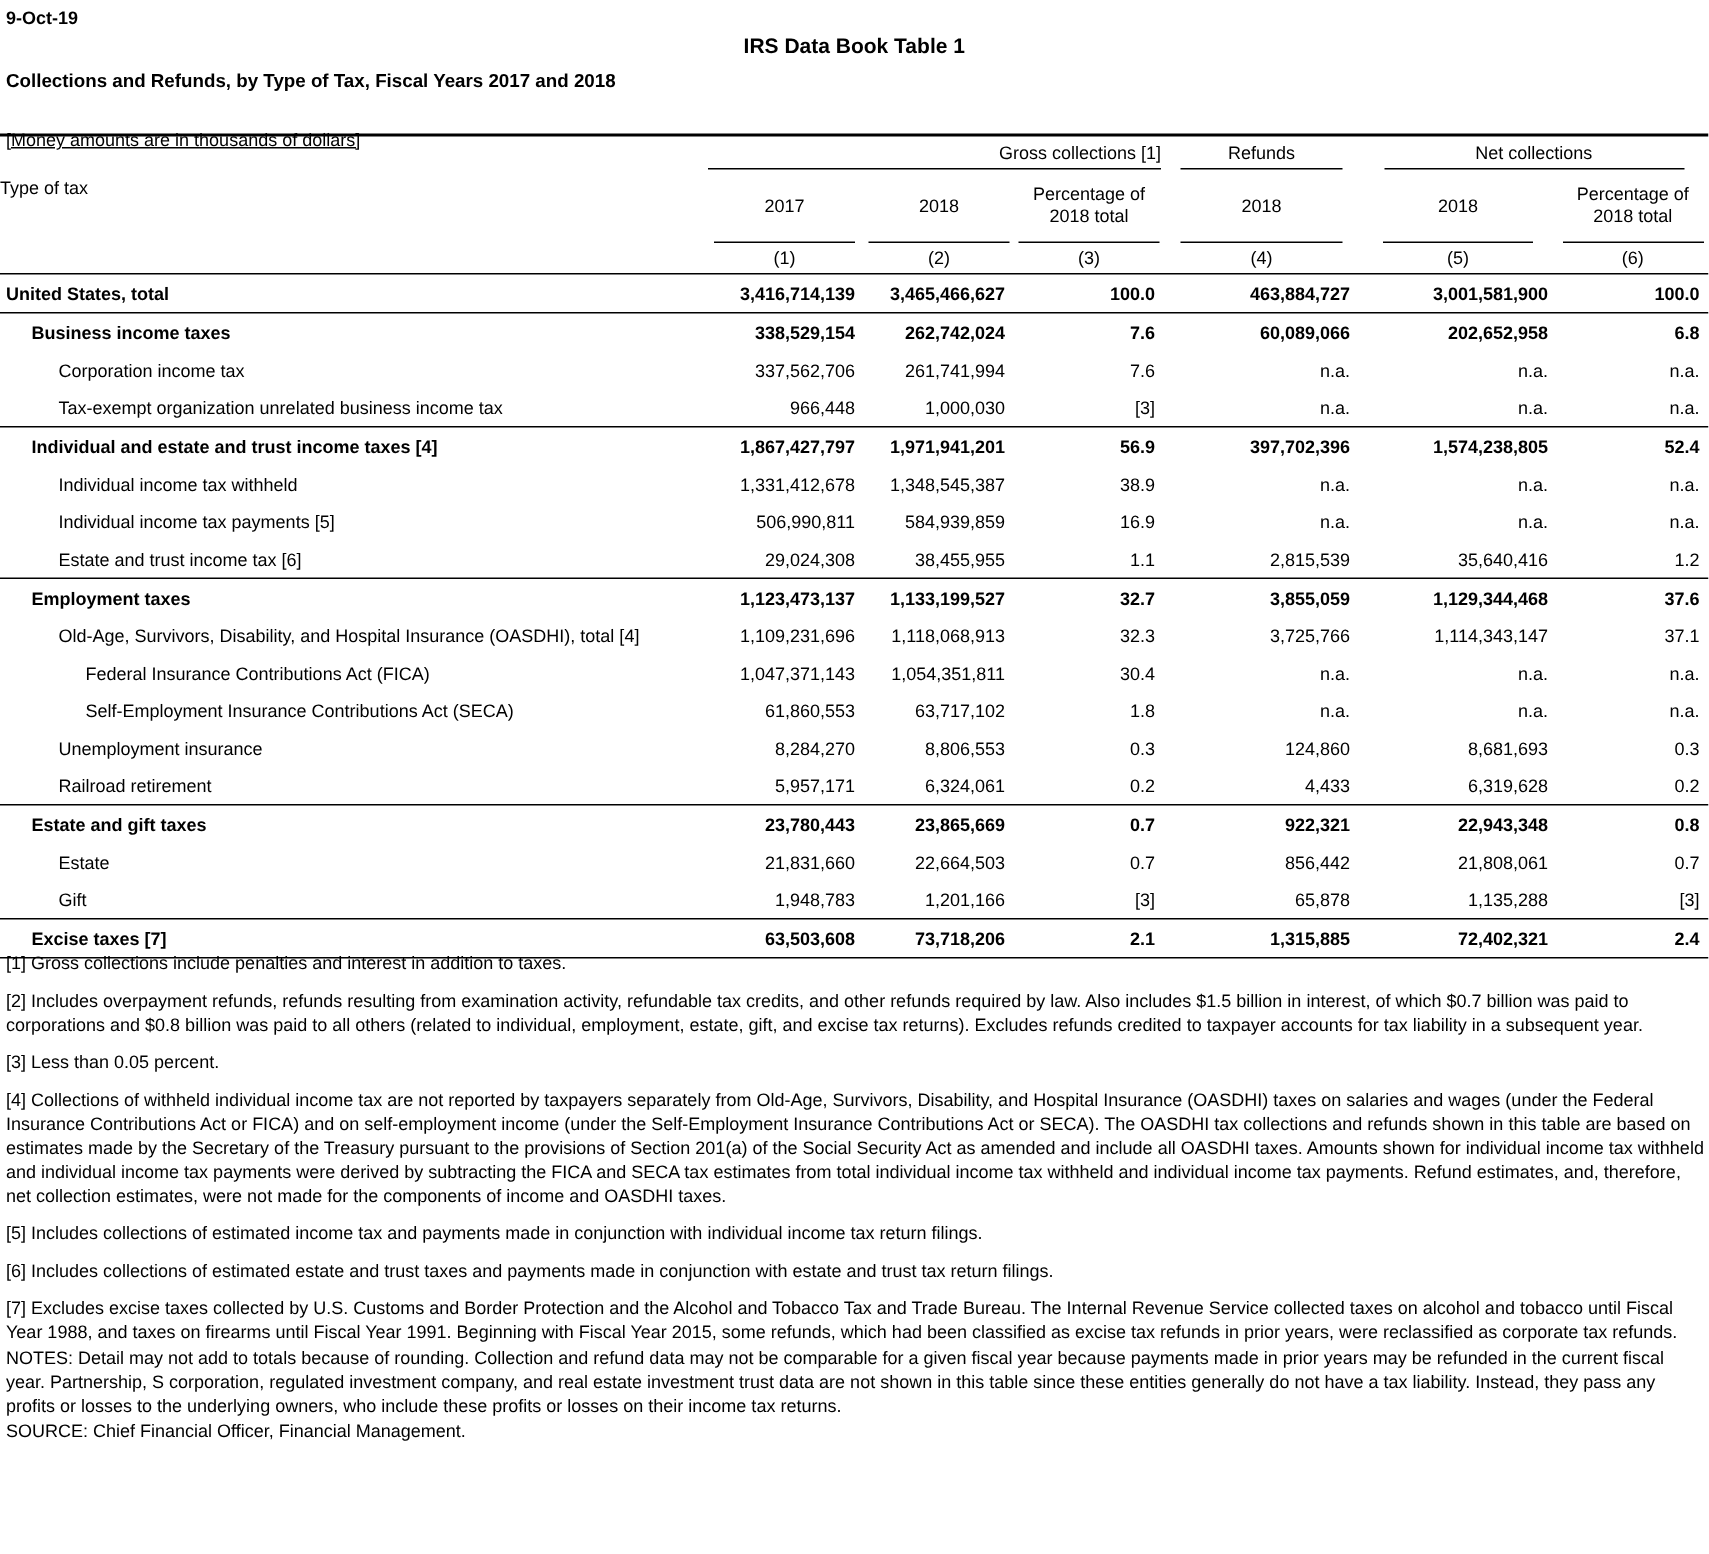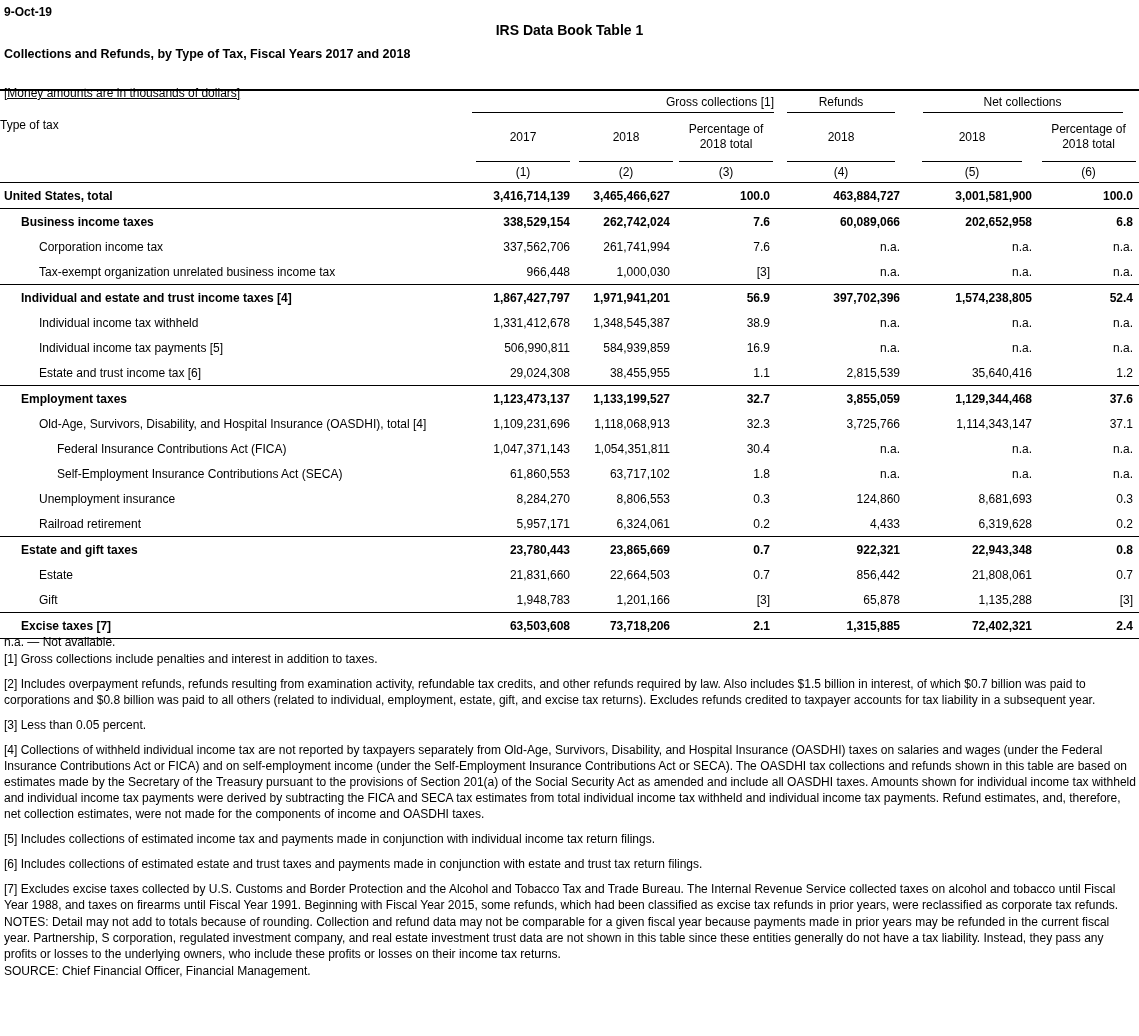--- a/index.html
+++ b/index.html
@@ -259,21 +259,20 @@
         <td class="num">73,718,206</td>
         <td class="num">2.1</td>
         <td class="num">1,315,885</td>
         <td class="num">72,402,321</td>
         <td class="num">2.4</td>
       </tr>
     </tbody>
 </table>
 
 <div class="notes">
-  <p class="tight">n.a. — Not available.</p>
   <div id="footnote-list">
       <p>[1]  Gross collections include penalties and interest in addition to taxes.</p>
       <p>[2]  Includes overpayment refunds, refunds resulting from examination activity, refundable tax credits, and other refunds required by law. Also includes $1.5 billion in interest, of which $0.7 billion was paid to corporations and $0.8 billion was paid to all others (related to individual, employment, estate, gift, and excise tax returns). Excludes refunds credited to taxpayer accounts for tax liability in a subsequent year.</p>
       <p>[3]  Less than 0.05 percent.</p>
       <p>[4]  Collections of withheld individual income tax are not reported by taxpayers separately from Old-Age, Survivors, Disability, and Hospital Insurance (OASDHI) taxes on salaries and wages (under the Federal Insurance Contributions Act or FICA) and on self-employment income (under the Self-Employment Insurance Contributions Act or SECA). The OASDHI tax collections and refunds shown in this table are based on estimates made by the Secretary of the Treasury pursuant to the provisions of Section 201(a) of the Social Security Act as amended and include all OASDHI taxes. Amounts shown for individual income tax withheld and individual income tax payments were derived by subtracting the FICA and SECA tax estimates from total individual income tax withheld and individual income tax payments. Refund estimates, and, therefore, net collection estimates, were not made for the components of income and OASDHI taxes.</p>
       <p>[5]  Includes collections of estimated income tax and payments made in conjunction with individual income tax return filings.</p>
       <p>[6]  Includes collections of estimated estate and trust taxes and payments made in conjunction with estate and trust tax return filings.</p>
       <p class="tight">[7]  Excludes excise taxes collected by U.S. Customs and Border Protection and the Alcohol and Tobacco Tax and Trade Bureau. The Internal Revenue Service collected taxes on alcohol and tobacco until Fiscal Year 1988, and taxes on firearms until Fiscal Year 1991. Beginning with Fiscal Year 2015, some refunds, which had been classified as excise tax refunds in prior years, were reclassified as corporate tax refunds.</p>
     </div>
   <p class="tight">NOTES: Detail may not add to totals because of rounding. Collection and refund data may not be comparable for a given fiscal year because payments made in prior years may be refunded in the current fiscal year. Partnership, S corporation, regulated investment company, and real estate investment trust data are not shown in this table since these entities generally do not have a tax liability. Instead, they pass any profits or losses to the underlying owners, who include these profits or losses on their income tax returns.</p>

